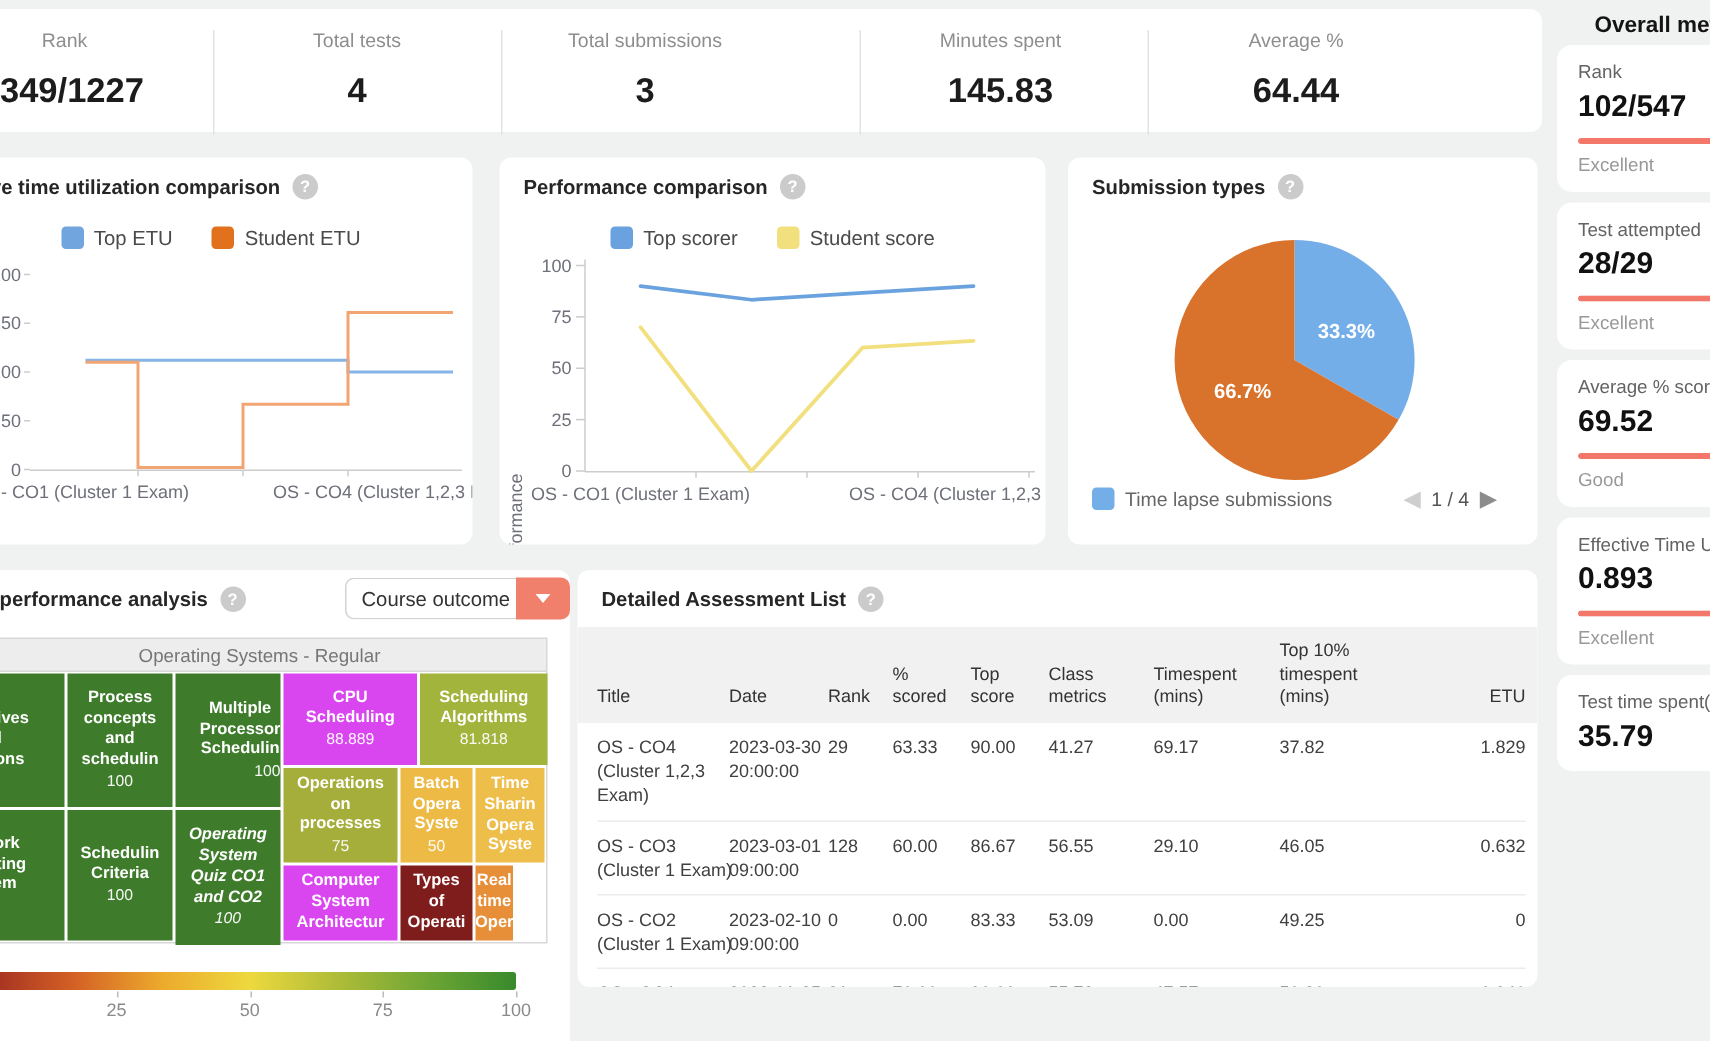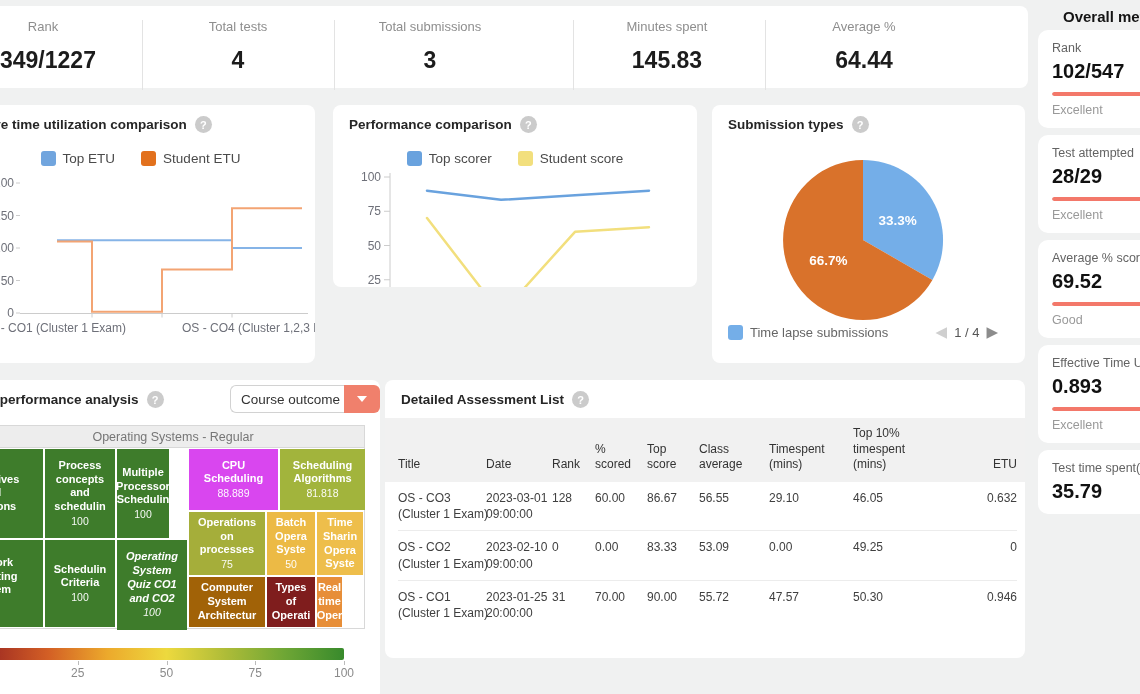--- a/index.html
+++ b/index.html
@@ -16,21 +16,21 @@
   
   .topbar{position:absolute;left:-40px;top:6px;width:1068px;height:82px;background:#fff;border-radius:8px}
   .stat{position:absolute;top:0;width:200px;text-align:center}
   .stat-label{margin-top:13px;font-size:13px;color:#8e8e8e}
   .stat-value{margin-top:13px;font-size:23px;font-weight:700;color:#1c1c1c;white-space:nowrap}
   .stat-first .stat-value{text-align:left;padding-left:57px}
   .divider{position:absolute;top:14px;height:70px;width:1px;background:#e3e3e3}
 
   
   .p-etu{left:-34px;top:105px;width:349px;height:258px}
-  .p-perf{left:333px;top:105px;width:364px;height:182px}
+  .p-perf{left:333px;top:105px;width:364px;height:258px}
   .p-pie{left:712px;top:105px;width:313px;height:258px}
   .p-tree{left:-34px;top:380px;width:414px;height:320px}
   .p-table{left:385px;top:380px;width:640px;height:278px}
   .legend{position:absolute;top:46px;left:0;right:0;display:flex;justify-content:center;gap:26px;align-items:center}
   .legend-item{display:flex;align-items:center;gap:7px;font-size:13.5px;color:#4a4a4a;white-space:nowrap}
   .sq{width:15px;height:15px;border-radius:3px;flex:0 0 auto}
   svg.chart{position:absolute;left:0}
   #etu-svg{top:70px}
   #perf-svg{top:60px}
   #pie-svg{top:40px}
@@ -235,21 +235,21 @@
 functions</span>
           <span class="tm-value">100</span>
         </div>
         <div class="tm-cell" style="left: 79px; top: 69px; width: 70px; height: 89px; background: rgb(62, 124, 43);">
           <span class="tm-label">Process
 concepts
 and
 schedulin</span>
           <span class="tm-value">100</span>
         </div>
-        <div class="tm-cell" style="left: 151px; top: 69px; width: 52px; height: 89px; background: rgb(62, 124, 43);">
+        <div class="tm-cell" style="left: 151px; top: 69px; width: 70px; height: 89px; background: rgb(62, 124, 43); align-items: flex-end;">
           <span class="tm-label">Multiple
 Processor
 Schedulin</span>
           <span class="tm-value">100</span>
         </div>
         <div class="tm-cell" style="left: 223px; top: 69px; width: 89px; height: 61px; background: #d946ef;">
           <span class="tm-label">CPU
 Scheduling</span>
           <span class="tm-value">88.889</span>
         </div>
@@ -287,21 +287,21 @@
 Criteria</span>
           <span class="tm-value">100</span>
         </div>
         <div class="tm-cell" style="left: 151px; top: 160px; width: 70px; height: 90px; background: rgb(62, 124, 43); font-style: italic;">
           <span class="tm-label">Operating
 System
 Quiz CO1
 and CO2</span>
           <span class="tm-value">100</span>
         </div>
-        <div class="tm-cell" style="left: 223px; top: 197px; width: 76px; height: 50px; background: #a16207;">
+        <div class="tm-cell" style="left: 223px; top: 197px; width: 76px; height: 50px; background: #d946ef;">
           <span class="tm-label">Computer
 System
 Architectur</span>
         </div>
         <div class="tm-cell" style="left: 301px; top: 197px; width: 48px; height: 50px; background: #7f1d1d;">
           <span class="tm-label">Types
 of
 Operati</span>
         </div>
         <div class="tm-cell" style="left: 351px; top: 197px; width: 25px; height: 50px; background: rgb(231, 142, 56);">
@@ -330,29 +330,43 @@
     </div>
     <div class="tbl-head" id="table-head">
         <div class="th c0">Title</div>
         <div class="th c1">Date</div>
         <div class="th c2">Rank</div>
         <div class="th c3">%
 scored</div>
         <div class="th c4">Top
 score</div>
         <div class="th c5">Class
-average</div>
+metrics</div>
         <div class="th c6">Timespent
 (mins)</div>
         <div class="th c7">Top 10%
 timespent
 (mins)</div>
         <div class="th c8">ETU</div>
       </div>
     <div class="tbl-body" id="table-body">
+        <div class="tr">
+          <div class="td c0">OS - CO4
+(Cluster 1,2,3
+Exam)</div>
+          <div class="td c1">2023-03-30
+20:00:00</div>
+          <div class="td c2">29</div>
+          <div class="td c3">63.33</div>
+          <div class="td c4">90.00</div>
+          <div class="td c5">41.27</div>
+          <div class="td c6">69.17</div>
+          <div class="td c7">37.82</div>
+          <div class="td c8">1.829</div>
+        </div>
         <div class="tr">
           <div class="td c0">OS - CO3
 (Cluster 1 Exam)</div>
           <div class="td c1">2023-03-01
 09:00:00</div>
           <div class="td c2">128</div>
           <div class="td c3">60.00</div>
           <div class="td c4">86.67</div>
           <div class="td c5">56.55</div>
           <div class="td c6">29.10</div>

